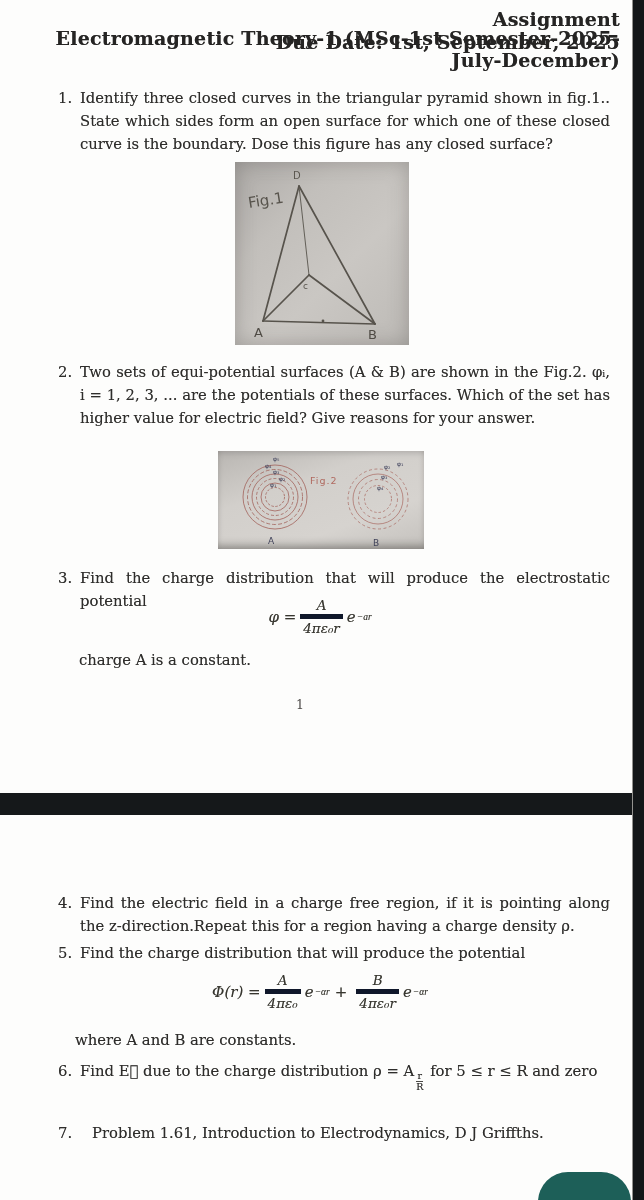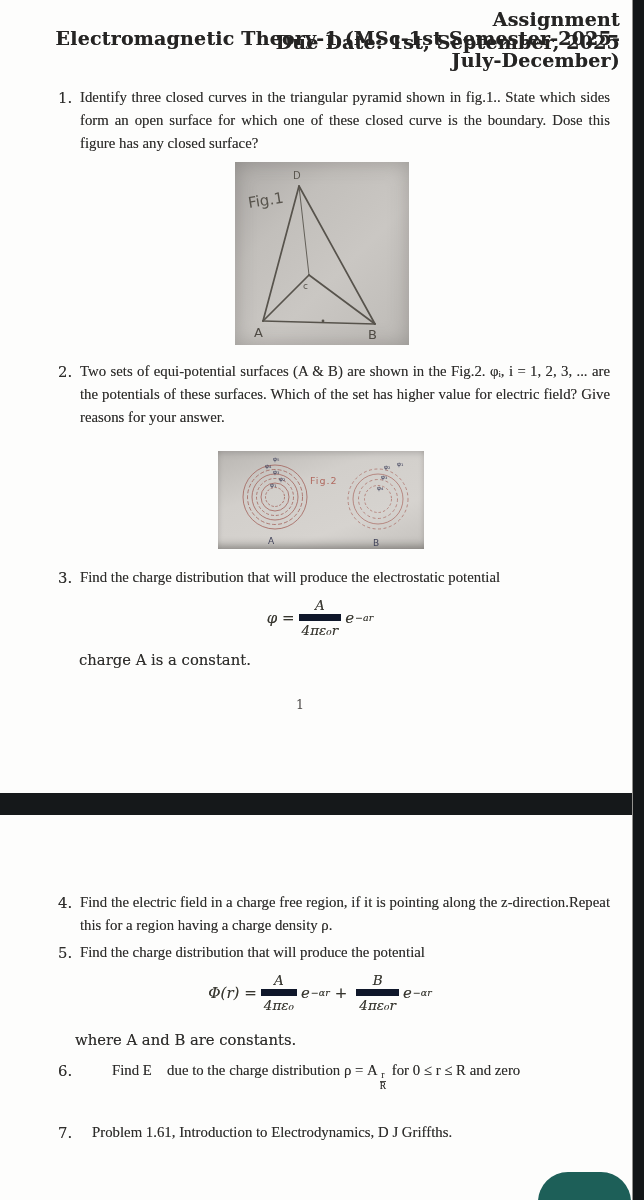--- a/index.html
+++ b/index.html
@@ -8,33 +8,33 @@
     background:#fdfdfc;
     font-family:"DejaVu Serif","Liberation Serif",serif;
     color:#2e2d2b;
   }
   
   .hline{position:absolute;left:20px;width:600px;text-align:right;font-weight:bold;
          font-size:19px;letter-spacing:.2px;color:#252423;text-shadow:0 0 .6px rgba(40,40,40,.55);}
   .q{position:absolute;left:58px;width:552px;display:flex;
      font-size:14.8px;line-height:23px;text-shadow:0 0 .6px rgba(45,45,45,.5);}
   .qnum{width:22px;flex:0 0 22px;}
-  .qtext{flex:1;text-align:justify;font-family:Liberation Serif, serif;}
+  .qtext{flex:1;text-align:justify;}
   .note{position:absolute;font-size:14.8px;text-shadow:0 0 .6px rgba(45,45,45,.5);}
   .pagenum{position:absolute;left:20px;width:560px;text-align:center;
            font-size:12.5px;color:#4f4d4a;}
   
   .formula{position:absolute;left:20px;width:600px;display:flex;justify-content:center;
            align-items:center;font-style:italic;font-size:15px;color:#37362f;
            text-shadow:0 0 .5px rgba(55,55,50,.5);}
   .frac{display:inline-flex;flex-direction:column;text-align:center;font-size:13.5px;
         margin:0 4px;line-height:1.25;}
-  .frac .den{border-top:7px solid #0f172a;padding:1px 3px 0 3px;font-style:italic;}
+  .frac .den{border-top:5px solid #0f172a;padding:1px 3px 0 3px;font-style:italic;}
   .frac .num{padding:0 3px;}
-  .esup{font-size:9.5px;vertical-align:7px;margin-left:1px;}
+  .esup{font-size:9.5px;vertical-align:7px;margin-left:1px;font-family:Liberation Serif, serif;}
   .plus{margin:0 5px;font-style:normal;}
   .sfrac{display:inline-flex;flex-direction:column;text-align:center;font-size:9.5px;
          line-height:1.05;vertical-align:-3px;margin:0 2px;}
   .sfrac .sden{border-top:.8px solid #4a4945;}
   
   .photo{position:absolute;overflow:hidden;}
   .fig1{left:235px;top:162px;width:174px;height:183px;
         background:linear-gradient(135deg,#aeaba8 0%,#c2bfbb 30%,#cac7c3 60%,#bdbab6 100%);
         box-shadow:inset 0 0 20px rgba(80,78,74,.35);}
   .fig2{left:218px;top:451px;width:206px;height:98px;
@@ -164,25 +164,25 @@
       <span class="den">4πε₀r</span>
     </span>
     <span>e</span>
     <span class="esup">−αr</span>
   </div>
 
   <div class="note" style="top:1031px;left:75px;">where A and B are constants.</div>
 
   <div class="q" style="top:1059px;">
     <span class="qnum">6.</span>
-    <span class="qtext" style="text-align:left;margin-left:32px;">
+    <span class="qtext" style="text-align:left;">
       <span>Find E⃗ due to the charge distribution ρ = A</span><span class="sfrac">
           <span>r</span>
           <span class="sden">R</span>
-        </span><span> for  0 ≤ r ≤ R and zero</span>
+        </span><span> for  5 ≤ r ≤ R and zero</span>
     </span>
   </div>
 
   <div class="q" style="top:1121px;">
     <span class="qnum">7.</span>
     <span class="qtext" style="text-align:left;margin-left:12px;">Problem 1.61, Introduction to Electrodynamics, D J Griffths.</span>
   </div>
 
   <div class="edge"></div>
   <button class="fab"></button>

